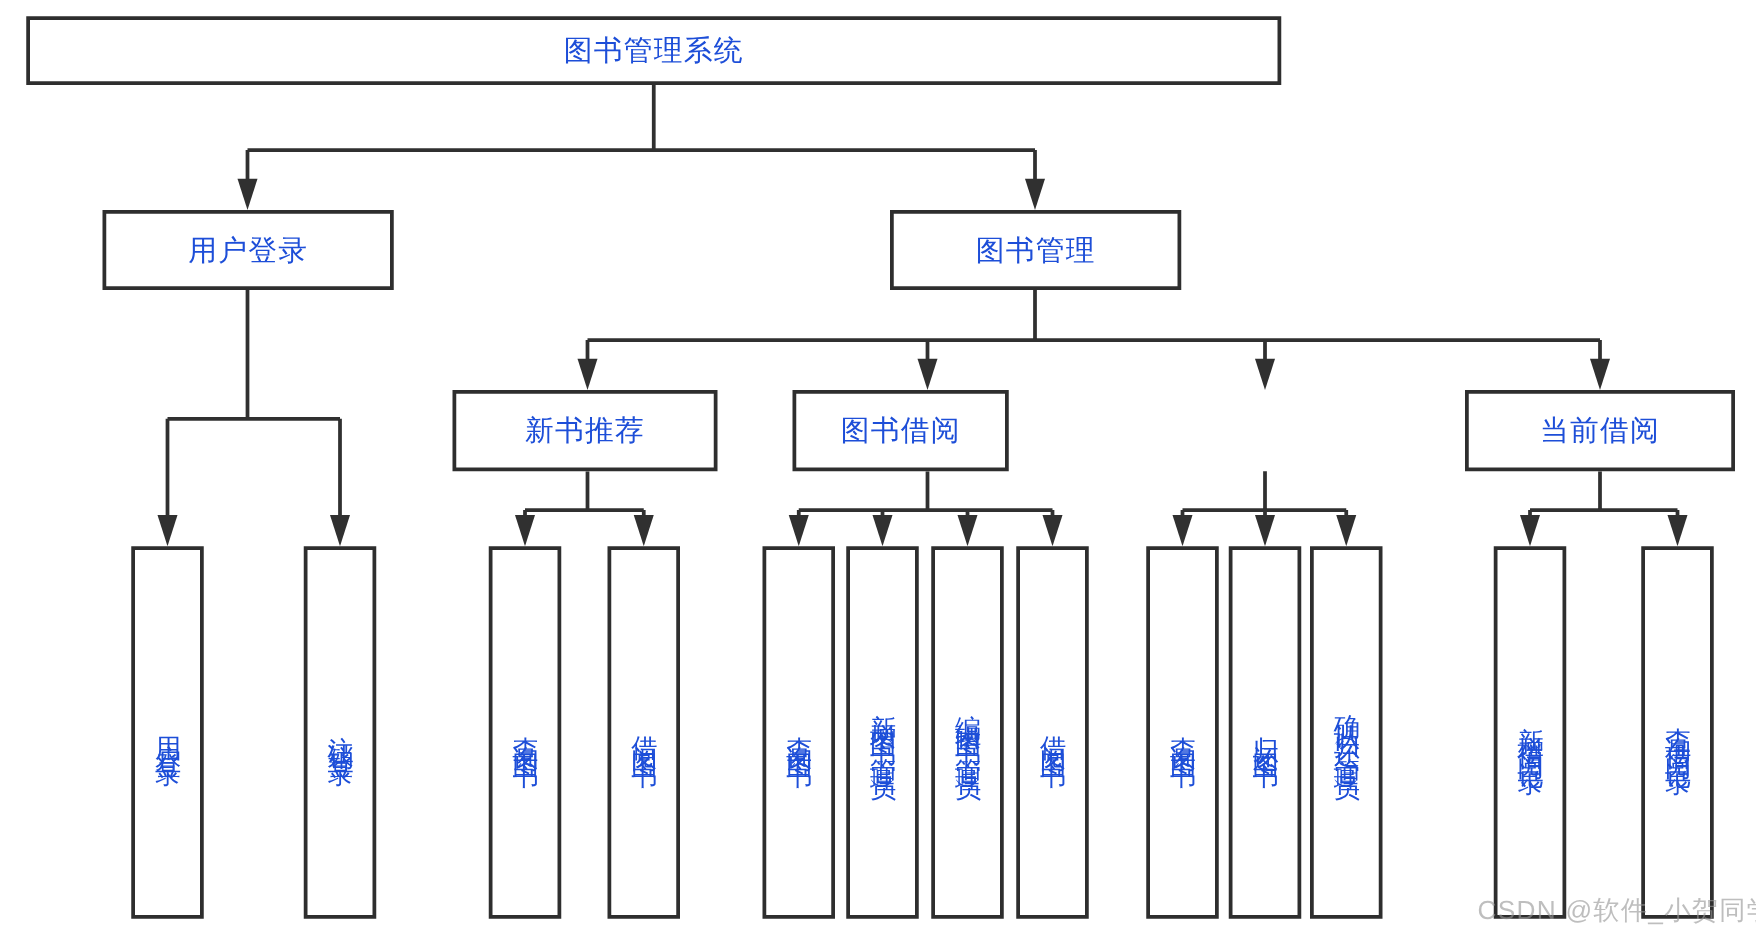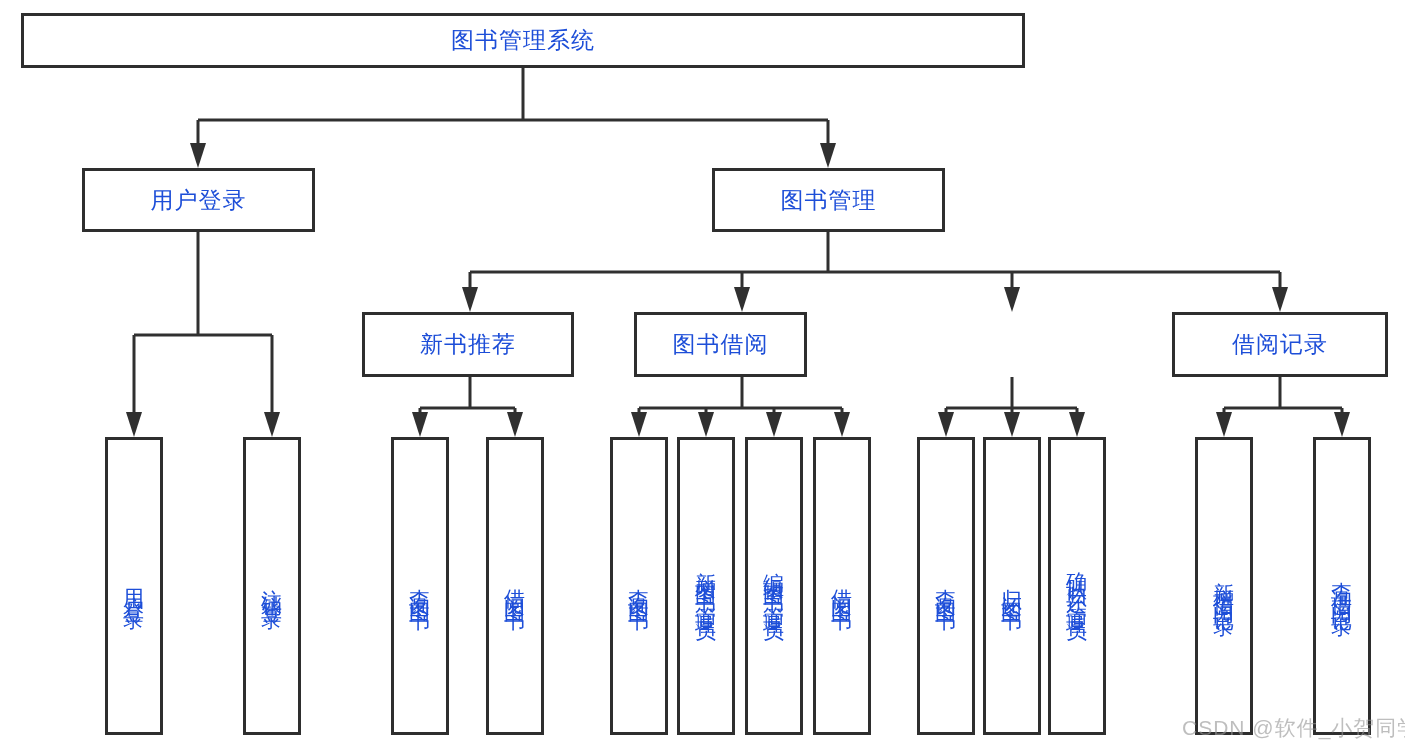--- a/index.html
+++ b/index.html
@@ -101,21 +101,21 @@
     <span class="label">图书管理</span>
   </div>
 
   <div class="box h" style="left:362px;top:312px;width:212px;height:65px;">
     <span class="label">新书推荐</span>
   </div>
   <div class="box h" style="left:634px;top:312px;width:173px;height:65px;">
     <span class="label">图书借阅</span>
   </div>
   <div class="box h" style="left:1172px;top:312px;width:216px;height:65px;">
-    <span class="label">借阅记录</span>
+    <span class="label">当前借阅</span>
   </div>
 
   <div class="box v" style="left:105px;top:437px;width:58px;height:298px;">
     <span class="label">用户登录</span>
   </div>
   <div class="box v" style="left:243px;top:437px;width:58px;height:298px;">
     <span class="label">注销登录</span>
   </div>
 
   <div class="box v" style="left:391px;top:437px;width:58px;height:298px;">

